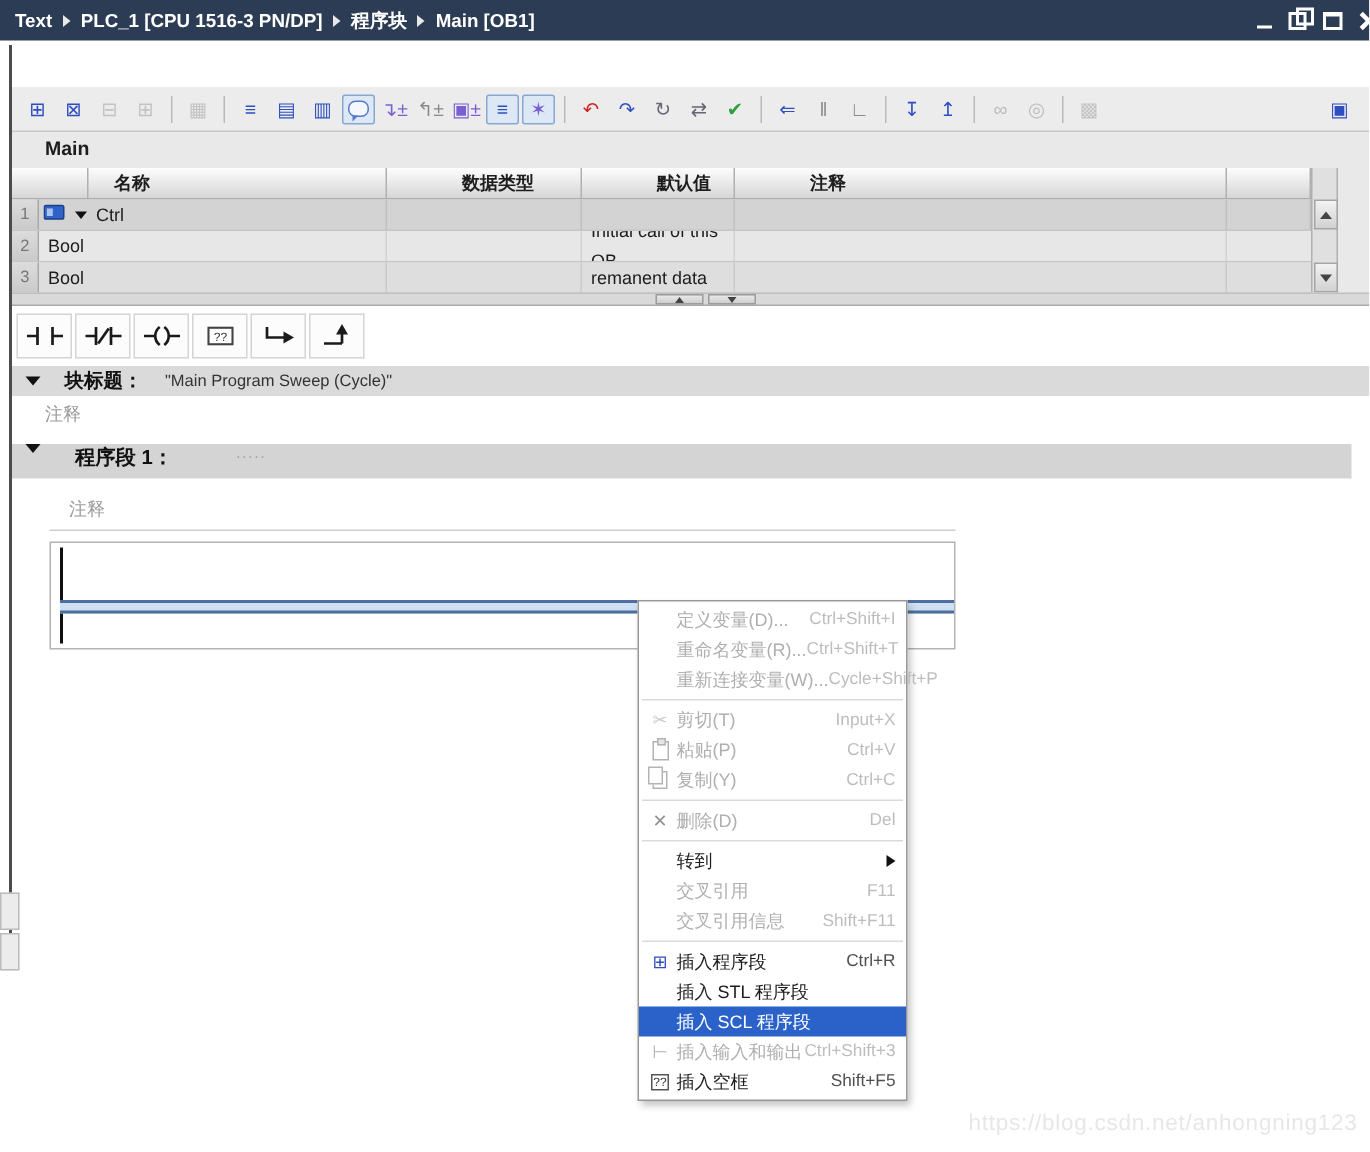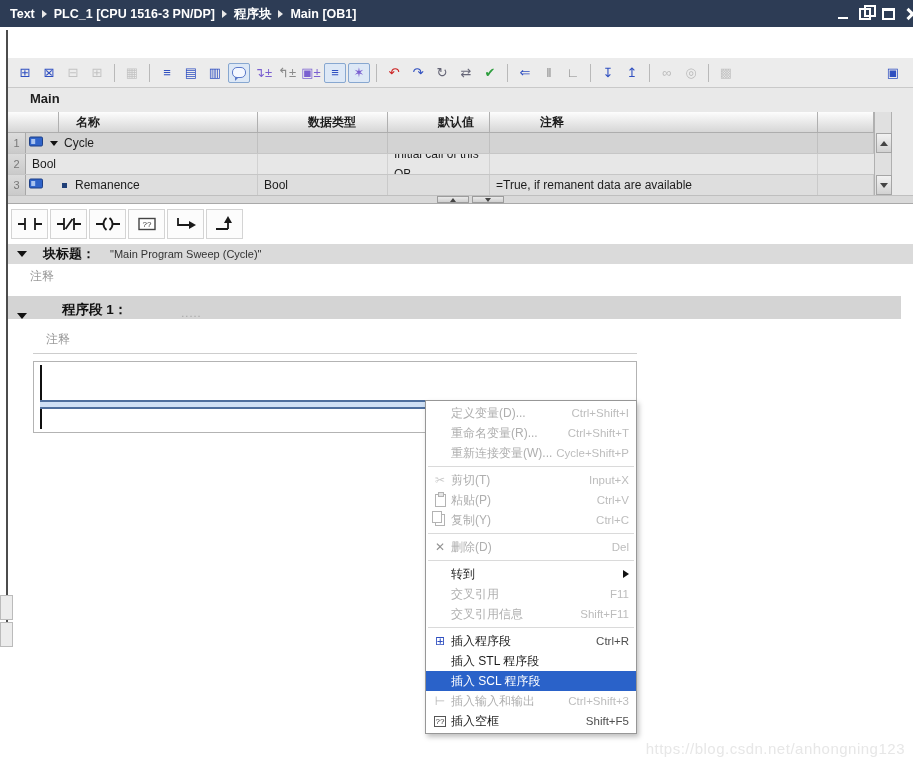--- a/index.html
+++ b/index.html
@@ -82,34 +82,34 @@
 
   
   .blocktitle{position:absolute;left:8px;right:0;top:244px;height:20px;background:#dadada;
               display:flex;align-items:center;}
   .tri-collapse{width:0;height:0;border-top:6px solid #111;border-left:5px solid transparent;
                 border-right:5px solid transparent;margin-left:9px;}
   .btl{font-size:13px;font-weight:bold;color:#111;margin-left:16px;}
   .btv{font-size:11px;color:#333;margin-left:15px;}
   .cmt{position:absolute;font-size:12px;color:#9a9a9a;}
   .netbar{position:absolute;left:8px;right:12px;top:296px;height:23px;background:#d4d4d4;
-          display:flex;align-items:flex-end;gap:12px;}
+          display:flex;align-items:flex-start;}
   .nbl{font-size:13.5px;font-weight:bold;color:#111;margin-left:23px;}
   .nbd{font-size:11px;color:#a5a5a5;margin-left:42px;letter-spacing:1px;}
   .hline{position:absolute;left:33px;top:353px;width:604px;height:1px;background:#cdcdcd;}
 
   
   .editor{position:absolute;left:33px;top:361px;width:604px;height:72px;background:#fff;
           border:1px solid #b3b3b3;box-sizing:border-box;}
   .rail{position:absolute;left:6px;top:3px;bottom:3px;width:2px;background:#101010;}
   .wire{position:absolute;left:6px;right:0;top:38px;height:9px;background:#cfe0f5;
         border-top:2px solid #4e6f9e;border-bottom:2px solid #4e6f9e;box-sizing:border-box;}
 
   
-  .menu{position:absolute;left:425px;top:400px;width:212px;background:#fff;border:1px solid #979797;
+  .menu{position:absolute;left:425px;top:400px;width:180px;background:#fff;border:1px solid #979797;
         box-shadow:2px 3px 5px rgba(0,0,0,0.25);padding:2px 0;box-sizing:border-box;z-index:10;}
   .mitem{height:20px;display:flex;align-items:center;font-size:12px;color:#1c1c1c;padding:0 7px 0 3px;}
   .mico{width:22px;display:flex;align-items:center;justify-content:center;font-size:12px;color:#555;flex:none;}
   .mlabel{white-space:nowrap;}
   .mshort{margin-left:auto;font-size:11.5px;color:#4f4f4f;white-space:nowrap;}
   .mdis{color:#afafaf;} .mdis .mshort{color:#bdbdbd;} .mdis .mico{color:#b8b8b8;opacity:.75;}
   .mhl{background:#2a62c9;color:#fff;}
   .msep{height:1px;background:#dadada;margin:3px 2px;}
   .subarrow{margin-left:auto;width:0;height:0;border-left:6px solid #111;
             border-top:4px solid transparent;border-bottom:4px solid transparent;}
@@ -193,44 +193,36 @@
     </div>
   <div class="irows" id="irows">
       <div class="irow row-g">
         <div class="ncell">1</div>
         <div class="ccell namecell">
           <span><svg width="15" height="11" viewBox="0 0 15 11">
               <rect x="0.5" y="1" width="13" height="9" rx="1.2" fill="#2f63c9" stroke="#1d3f86"></rect>
               <rect x="2.2" y="3" width="4" height="5" fill="#a9c3ef"></rect>
             </svg></span>
           <span class="garrow"></span>
-          <span>Cycle</span>
+          <span>Ctrl</span>
         </div>
         <div class="ccell"></div>
         <div class="ccell"></div>
         <div class="ccell"></div>
         <div class="ccell"></div>
       </div>
       <div class="irow row-a">
         <div class="ncell">2</div>
         <div class="ccell">Bool</div>
         <div class="ccell"></div>
         <div class="ccell">Initial call of this OB</div>
         <div class="ccell"></div>
       </div>
       <div class="irow row-b">
         <div class="ncell">3</div>
-        <div class="ccell namecell">
-          <span><svg width="15" height="11" viewBox="0 0 15 11">
-              <rect x="0.5" y="1" width="13" height="9" rx="1.2" fill="#2f63c9" stroke="#1d3f86"></rect>
-              <rect x="2.2" y="3" width="4" height="5" fill="#a9c3ef"></rect>
-            </svg></span>
-          <span class="bullet"></span>
-          <span>Remanence</span>
-        </div>
         <div class="ccell">Bool</div>
         <div class="ccell"></div>
         <div class="ccell">=True, if remanent data are available</div>
         <div class="ccell"></div>
       </div>
     </div>
 
   <div class="iscroll">
     <div class="sbtn" style="top:21px;">
         <span class="tri-up"></span>

